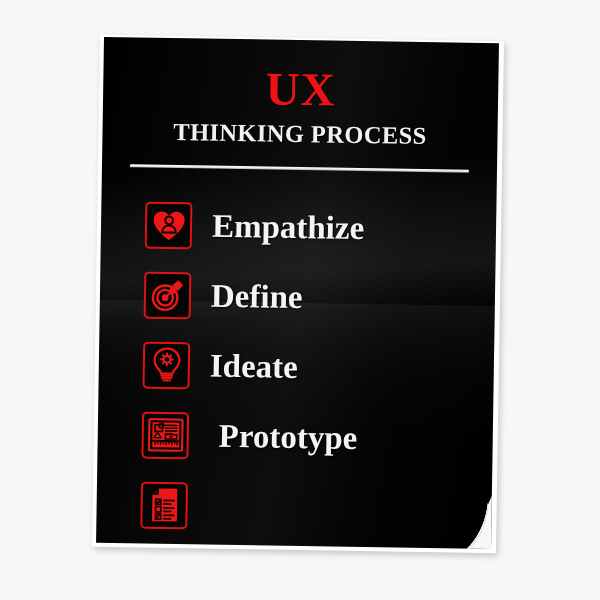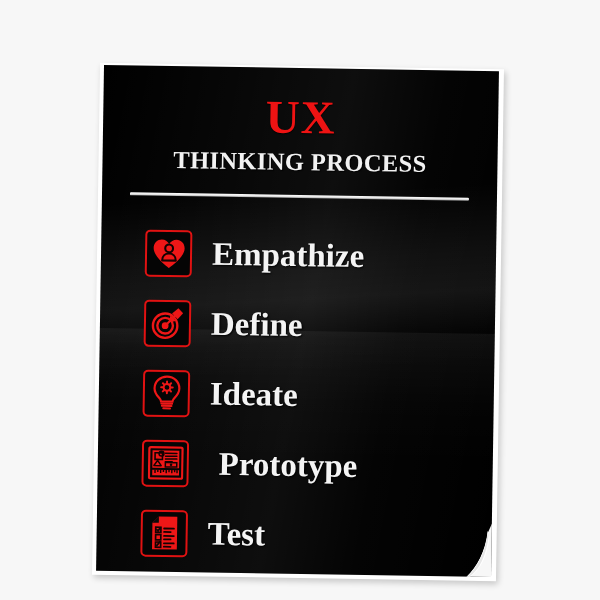--- a/index.html
+++ b/index.html
@@ -2,21 +2,21 @@
 <html><head>
 <meta charset="utf-8">
 <style>
   html,body{margin:0;padding:0;}
   body{
     width:600px;height:600px;overflow:hidden;
     background:#f7f7f7;
     font-family:"Liberation Serif", serif;
     position:relative;
   }
-  #stage{position:absolute;inset:0;margin-top:28px;}
+  #stage{position:absolute;inset:0;}
 
   
   .poster-wrap{
     position:absolute;
     left:96px; top:38px;
     width:404px; height:512px;
     transform:rotate(0.9deg);
     transform-origin:50% 50%;
   }
   .poster-shadow{
@@ -242,21 +242,20 @@
                 <g stroke="#140202" stroke-width="1.8" stroke-linecap="round">
                   <path d="M15.4 13.6 L25.2 13.6"></path>
                     <path d="M15.4 17.0 L22.0 17.0"></path>
                   <path d="M15.4 21.0 L25.2 21.0"></path>
                     <path d="M15.4 24.4 L22.0 24.4"></path>
                   <path d="M15.4 28.4 L25.2 28.4"></path>
                     <path d="M15.4 31.8 L22.0 31.8"></path>
                 </g>
               </svg>
             </div>
-            <div class="step-label">Test</div>
           </div>
 
         </div>
       </div>
 
       <svg class="curl" viewBox="0 0 34 62">
         <path d="M34 0 L34 62 L4 62 C16 52 26 34 28 14 Z" fill="#f7f7f7"></path>
         <path d="M28 12 C26 34 16 52 4 61 C18 58 28 40 30 18 Z" fill="#ffffff"></path>
         <path d="M28 12 C27 32 18 50 6 60 C19 55 27 38 29 16 Z" fill="#e2e2e2" opacity="0.85"></path>
       </svg>

